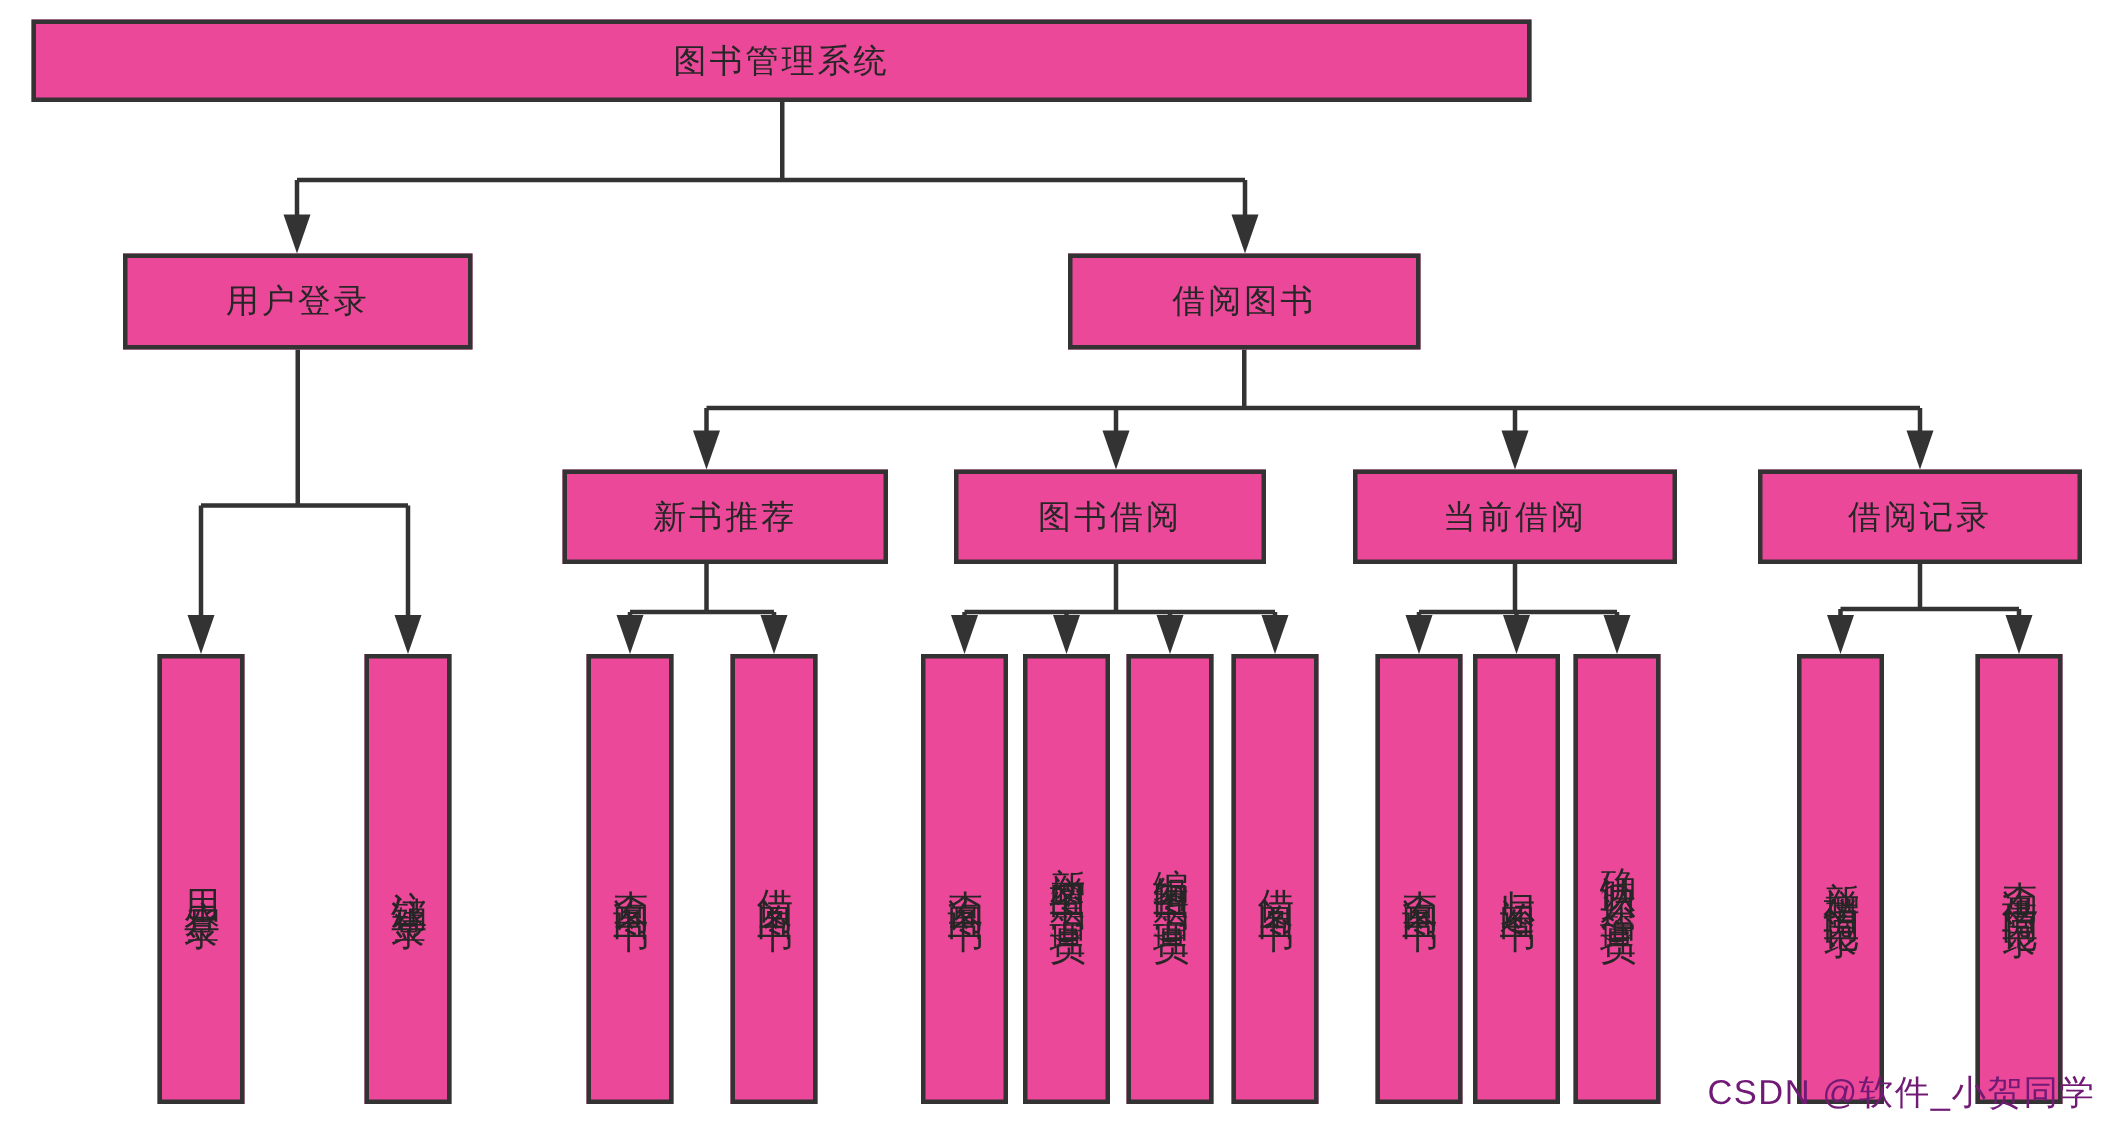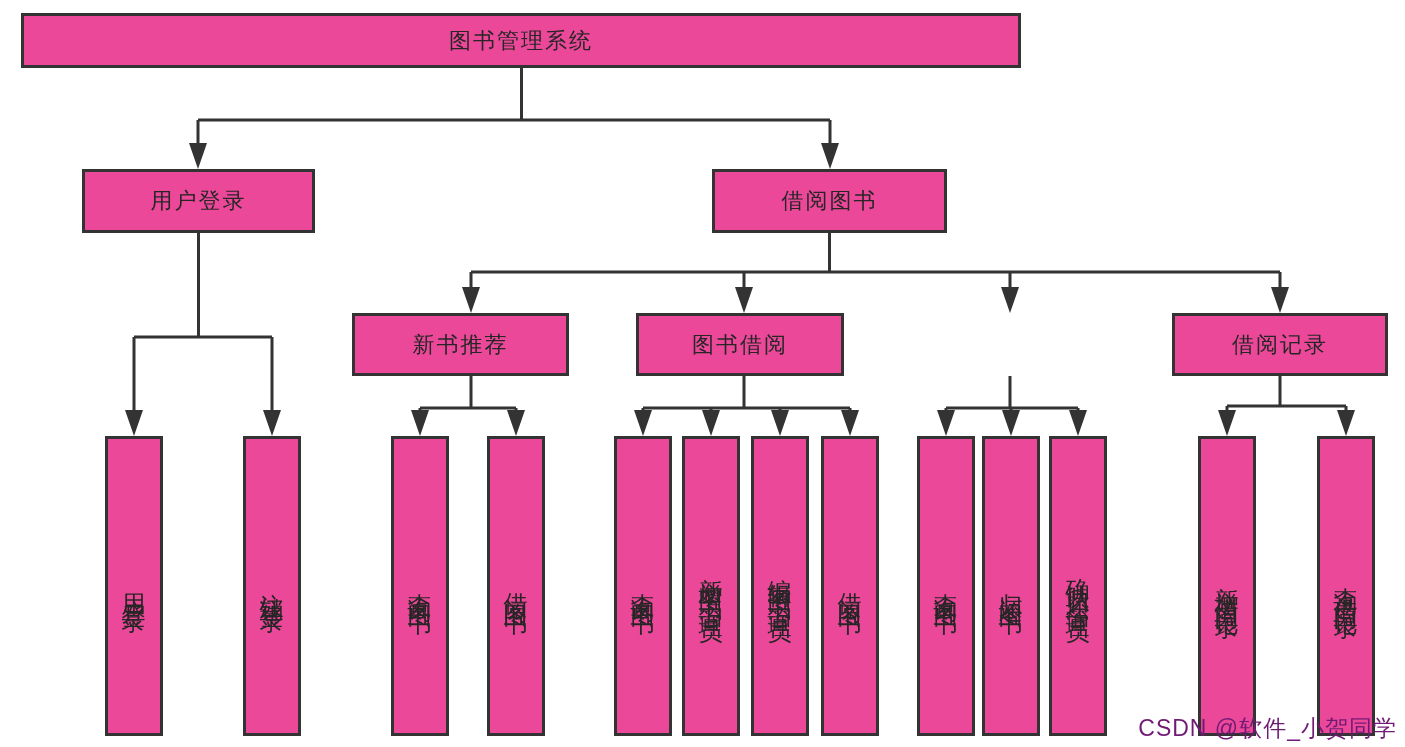--- a/index.html
+++ b/index.html
@@ -81,25 +81,28 @@
     <span class="lbl">图书管理系统</span>
   </div>
 
   <div class="node hnode" style="left:82px;top:169px;width:233px;height:64px">
     <span class="lbl">用户登录</span>
   </div>
   <div class="node hnode" style="left:712px;top:169px;width:235px;height:64px">
     <span class="lbl">借阅图书</span>
   </div>
 
-  <div class="node hnode" style="left:352px;top:313px;width:217px;height:63px">
+  <div class="node hnode" style="left:375px;top:313px;width:217px;height:63px">
     <span class="lbl">新书推荐</span>
   </div>
   <div class="node hnode" style="left:636px;top:313px;width:208px;height:63px">
     <span class="lbl">图书借阅</span>
+  </div>
+  <div class="node hnode" style="left:902px;top:313px;width:216px;height:63px">
+    <span class="lbl">当前借阅</span>
   </div>
   <div class="node hnode" style="left:1172px;top:313px;width:216px;height:63px">
     <span class="lbl">借阅记录</span>
   </div>
 
   <div class="node vnode" style="left:105px">
     <span class="lbl">用户登录</span>
   </div>
   <div class="node vnode" style="left:243px">
     <span class="lbl">注销登录</span>

